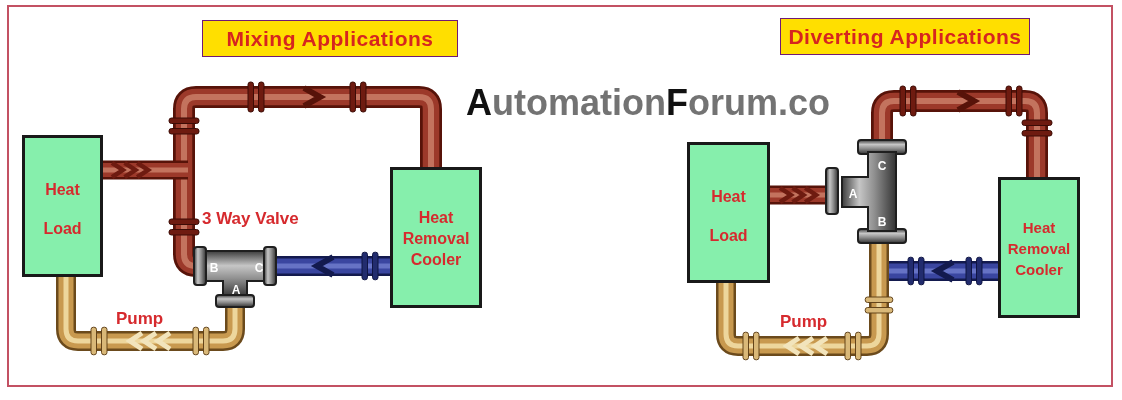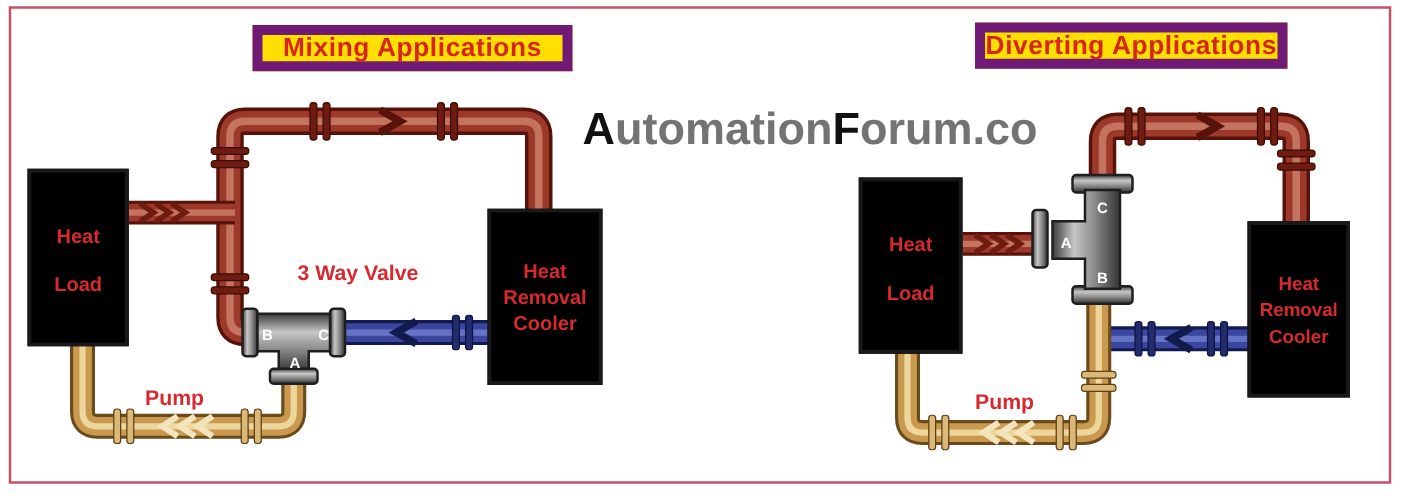--- a/index.html
+++ b/index.html
@@ -30,25 +30,25 @@
   .arB{stroke:#131a4e; stroke-width:6px; fill:none;}
   .arG{stroke:#f2e4bc; stroke-width:5px; fill:none;}
 
   .vm{fill:url(#mv); stroke:#1f1f1f; stroke-width:2px;}
   .vb{fill:url(#mh); stroke:#1f1f1f; stroke-width:2px;}
   .portlbl{fill:#ffffff; font-weight:bold; font-size:12px; text-anchor:middle;
            font-family:"Liberation Sans", sans-serif;}
 
   .titlebox{
     position:absolute; box-sizing:border-box; background:#ffdf00;
-    border:8px solid #701a75; color:#d6251f; font-weight:bold; font-size:21px;
+    border:1px solid #701a75; color:#d6251f; font-weight:bold; font-size:21px;
     display:flex; align-items:center; justify-content:center; letter-spacing:.5px;
   }
   .unit{
-    position:absolute; box-sizing:border-box; background:#000000;
+    position:absolute; box-sizing:border-box; background:#86efac;
     border:3px solid #191919; color:#d62a2e; font-weight:bold;
     display:flex; flex-direction:column; align-items:center; text-align:center;
   }
   .unit span{display:block; line-height:16px;}
   .u-load{font-size:16px; padding-top:44px; row-gap:23px;}
   .u-cool{font-size:15px; padding-top:40px; row-gap:5px;}
   .lbl{position:absolute; color:#d62a2e; font-weight:bold; font-size:17px; white-space:nowrap;}
   .lbl span{display:block; line-height:21px;}
   .logo{
     position:absolute; left:448px; top:80px; width:400px; height:46px;
@@ -195,18 +195,18 @@
     <span>Cooler</span>
   </div>
 
   <div class="titlebox" style="left:202px; top:20px; width:256px; height:37px;">Mixing Applications</div>
   <div class="titlebox" style="left:780px; top:18px; width:250px; height:37px;">Diverting Applications</div>
 
   <div class="logo">
     <span class="lg-black">A</span><span class="lg-red">utomation</span><span class="lg-black">F</span><span class="lg-red">orum.co</span>
   </div>
 
-  <div class="lbl" style="left:202px; top:209px;margin-left:36px;">3 Way Valve</div>
+  <div class="lbl" style="left:202px; top:209px;">3 Way Valve</div>
   <div class="lbl" style="left:116px; top:309px;">Pump</div>
   <div class="lbl" style="left:780px; top:312px;">Pump</div>
 
   <div class="frame"></div>
 </div>
 
 </body></html>

